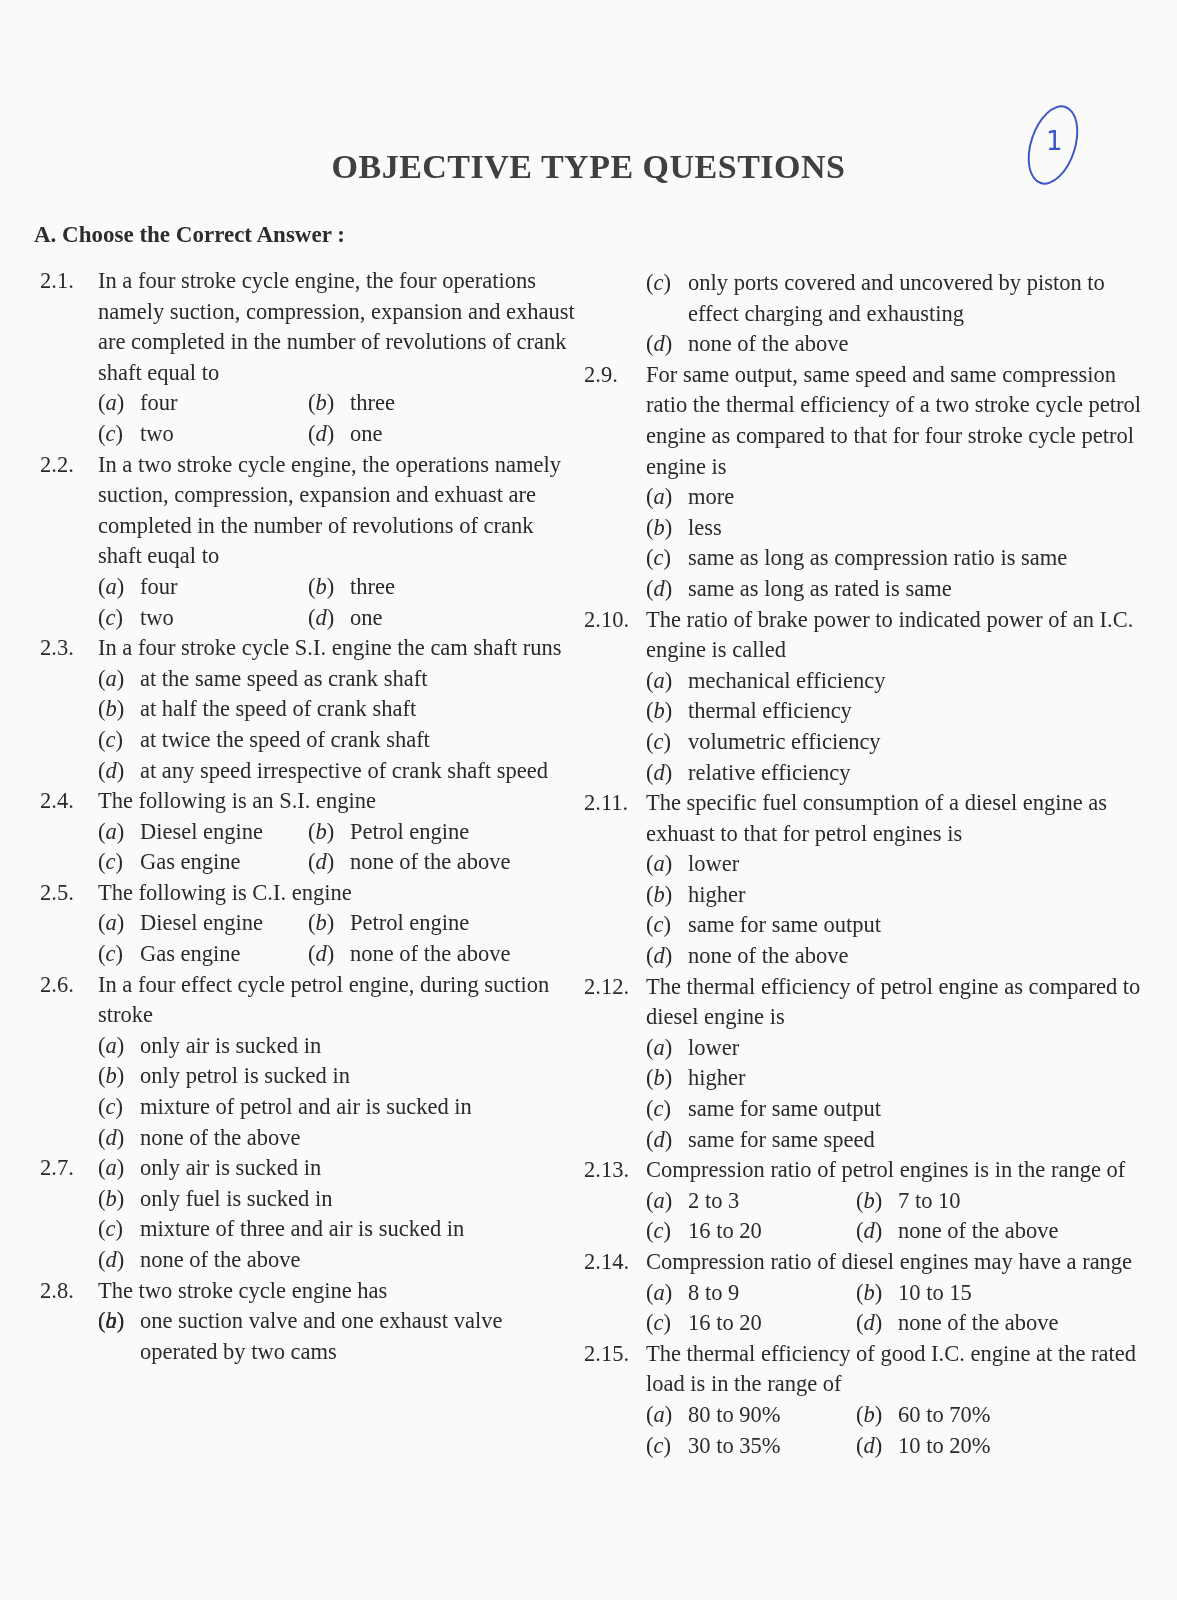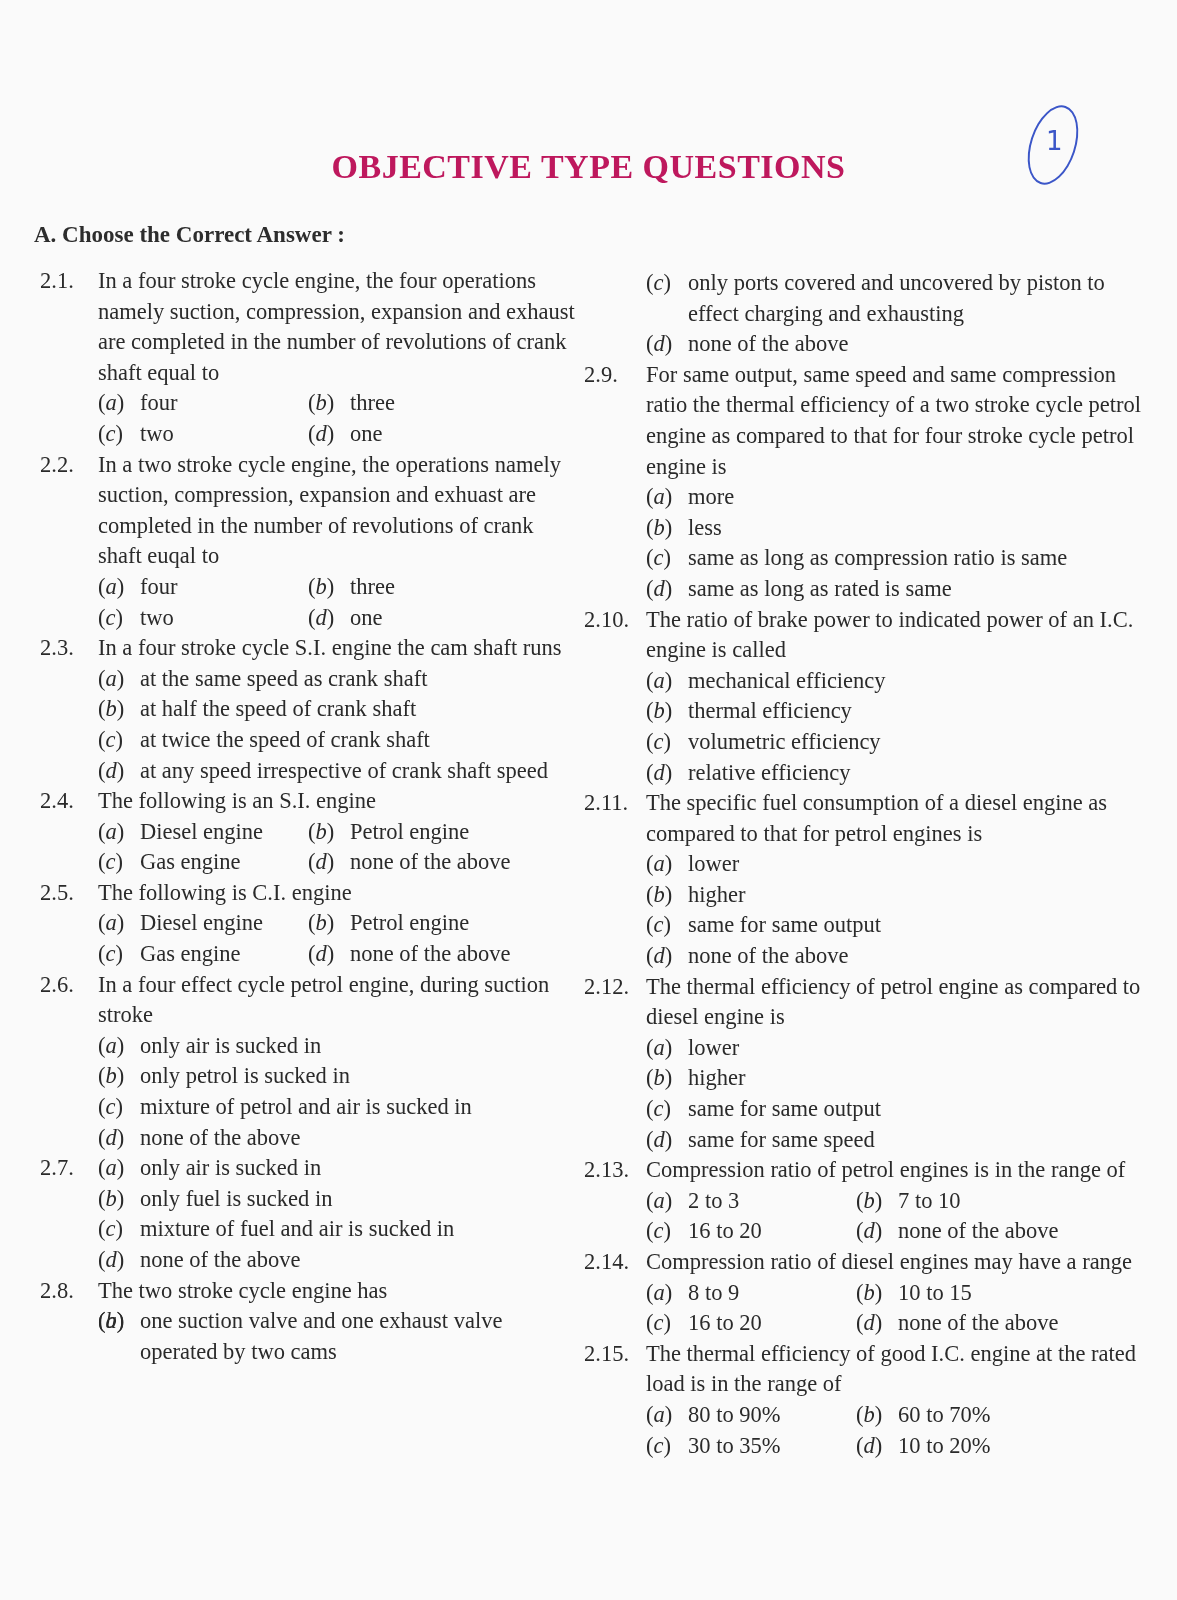--- a/index.html
+++ b/index.html
@@ -2,21 +2,21 @@
 <html><head>
 <meta charset="utf-8">
 <style>
   html, body { margin:0; padding:0; }
   body {
     width:1177px; height:1600px; background:#fafafa; position:relative; overflow:hidden;
     font-family:"Liberation Serif", "DejaVu Serif", serif; color:#2a2a2a;
   }
   .title {
     position:absolute; left:0; width:1177px; top:148px; text-align:center;
-    font-size:34px; font-weight:bold; letter-spacing:0.5px; color:#be185d;
+    font-size:34px; font-weight:bold; letter-spacing:0.5px; color:#404040;
   }
   .pagemark {
     position:absolute; left:1030px; top:104px; width:42px; height:78px;
     border:2px solid #3b56c8; border-radius:50%; transform:rotate(18deg);
   }
   .pagemark span {
     position:absolute; left:0; right:0; top:20px; text-align:center;
     color:#3b56c8; font-family:"DejaVu Sans", sans-serif; font-size:26px; transform:rotate(-18deg);
   }
   .section {
@@ -103,21 +103,21 @@
         <div class="opt"><span class="lbl">(<i>b</i>)</span><span class="otext">only petrol is sucked in</span></div>
         <div class="opt"><span class="lbl">(<i>c</i>)</span><span class="otext">mixture of petrol and air is sucked in</span></div>
         <div class="opt"><span class="lbl">(<i>d</i>)</span><span class="otext">none of the above</span></div>
       </div>
     </div>
     <div class="q">
       <span class="num">2.7.</span>
       <div class="opts">
         <div class="opt"><span class="lbl">(<i>a</i>)</span><span class="otext">only air is sucked in</span></div>
         <div class="opt"><span class="lbl">(<i>b</i>)</span><span class="otext">only fuel is sucked in</span></div>
-        <div class="opt"><span class="lbl">(<i>c</i>)</span><span class="otext">mixture of fuel and air is sucked in</span></div>
+        <div class="opt"><span class="lbl">(<i>c</i>)</span><span class="otext">mixture of three and air is sucked in</span></div>
         <div class="opt"><span class="lbl">(<i>d</i>)</span><span class="otext">none of the above</span></div>
       </div>
     </div>
     <div class="q">
       <span class="num">2.8.</span>
       <div class="qtext">The two stroke cycle engine has</div>
       <div class="opts">
         <div class="opt"><span class="lbl">(<i>a</i>)</span></div>
         <div class="opt"><span class="lbl">(<i>b</i>)</span><span class="otext">one suction valve and one exhaust valve operated by two cams</span></div>
       </div>
@@ -141,21 +141,21 @@
       <div class="qtext">The ratio of brake power to indicated power of an I.C. engine is called</div>
       <div class="opts">
         <div class="opt"><span class="lbl">(<i>a</i>)</span><span class="otext">mechanical efficiency</span></div>
         <div class="opt"><span class="lbl">(<i>b</i>)</span><span class="otext">thermal efficiency</span></div>
         <div class="opt"><span class="lbl">(<i>c</i>)</span><span class="otext">volumetric efficiency</span></div>
         <div class="opt"><span class="lbl">(<i>d</i>)</span><span class="otext">relative efficiency</span></div>
       </div>
     </div>
     <div class="q">
       <span class="num">2.11.</span>
-      <div class="qtext">The specific fuel consumption of a diesel engine as compared to that for petrol engines is</div>
+      <div class="qtext">The specific fuel consumption of a diesel engine as exhuast to that for petrol engines is</div>
       <div class="opts">
         <div class="opt"><span class="lbl">(<i>a</i>)</span><span class="otext">lower</span></div>
         <div class="opt"><span class="lbl">(<i>b</i>)</span><span class="otext">higher</span></div>
         <div class="opt"><span class="lbl">(<i>c</i>)</span><span class="otext">same for same output</span></div>
         <div class="opt"><span class="lbl">(<i>d</i>)</span><span class="otext">none of the above</span></div>
       </div>
     </div>
     <div class="q">
       <span class="num">2.12.</span>
       <div class="qtext">The thermal efficiency of petrol engine as compared to diesel engine is</div>

